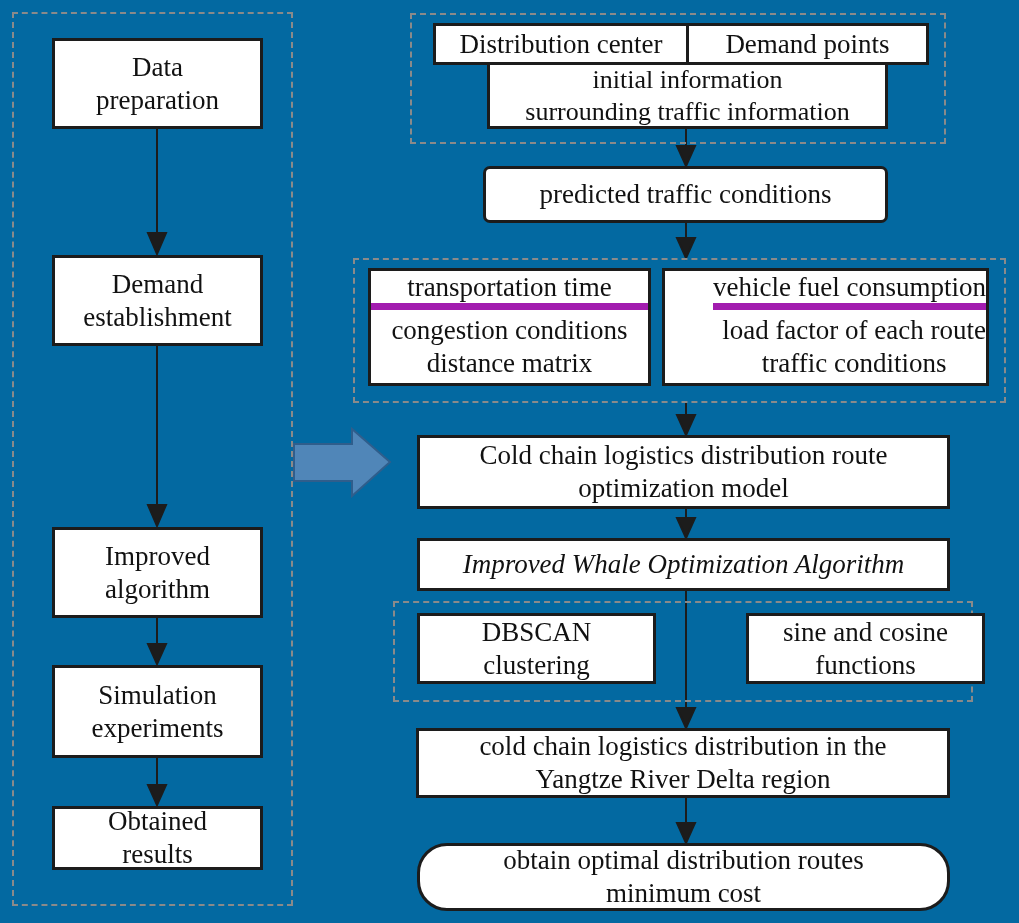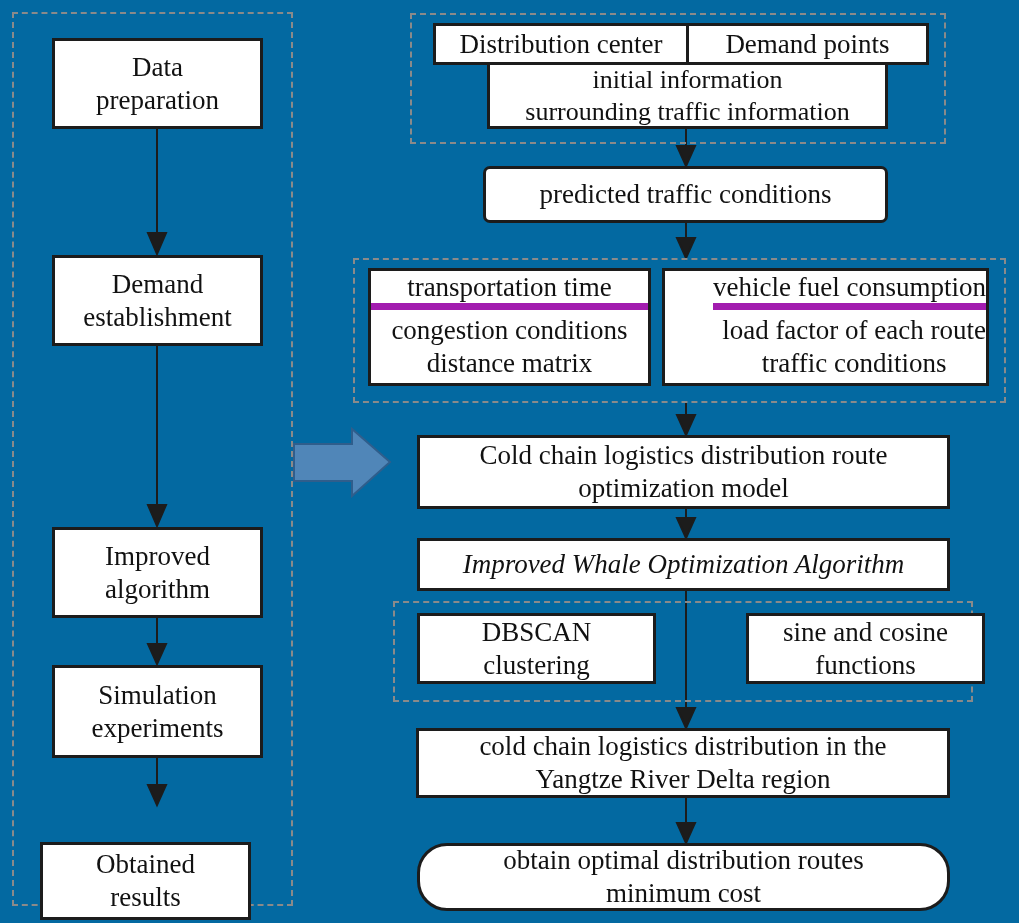--- a/index.html
+++ b/index.html
@@ -95,21 +95,21 @@
 
   <div class="box" style="left:52px;top:255px;width:211px;height:91px;">Demand
 establishment</div>
 
   <div class="box" style="left:52px;top:527px;width:211px;height:91px;">Improved
 algorithm</div>
 
   <div class="box" style="left:52px;top:665px;width:211px;height:93px;">Simulation
 experiments</div>
 
-  <div class="box" style="left:40px;top:806px;width:211px;height:78px;margin-top:36px;">Obtained
+  <div class="box" style="left:52px;top:806px;width:211px;height:64px;">Obtained
 results</div>
 
   <div class="dashed" style="left:410px;top:13px;width:536px;height:131px;"></div>
 
   <div class="box" style="left:433px;top:23px;width:256px;height:42px;">Distribution center</div>
 
   <div class="box" style="left:686px;top:23px;width:243px;height:42px;">Demand points</div>
 
   <div class="box" style="left:487px;top:62px;width:401px;height:67px;font-size:26px;">initial information
 surrounding traffic information</div>

